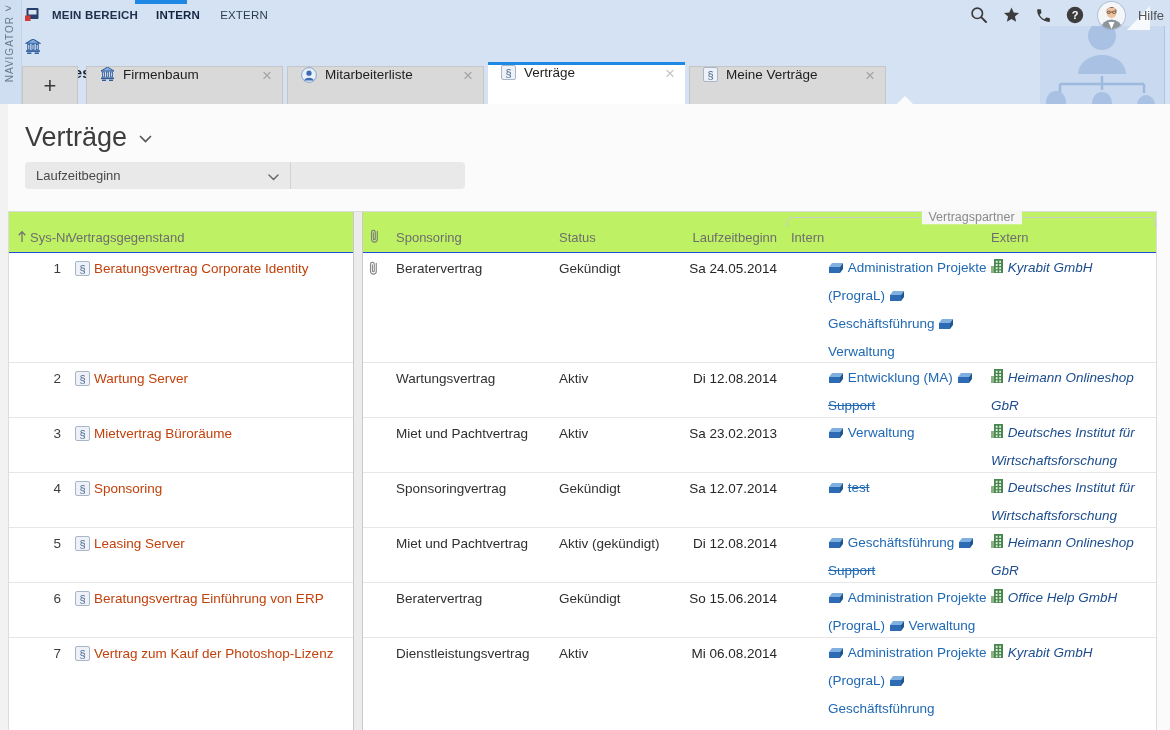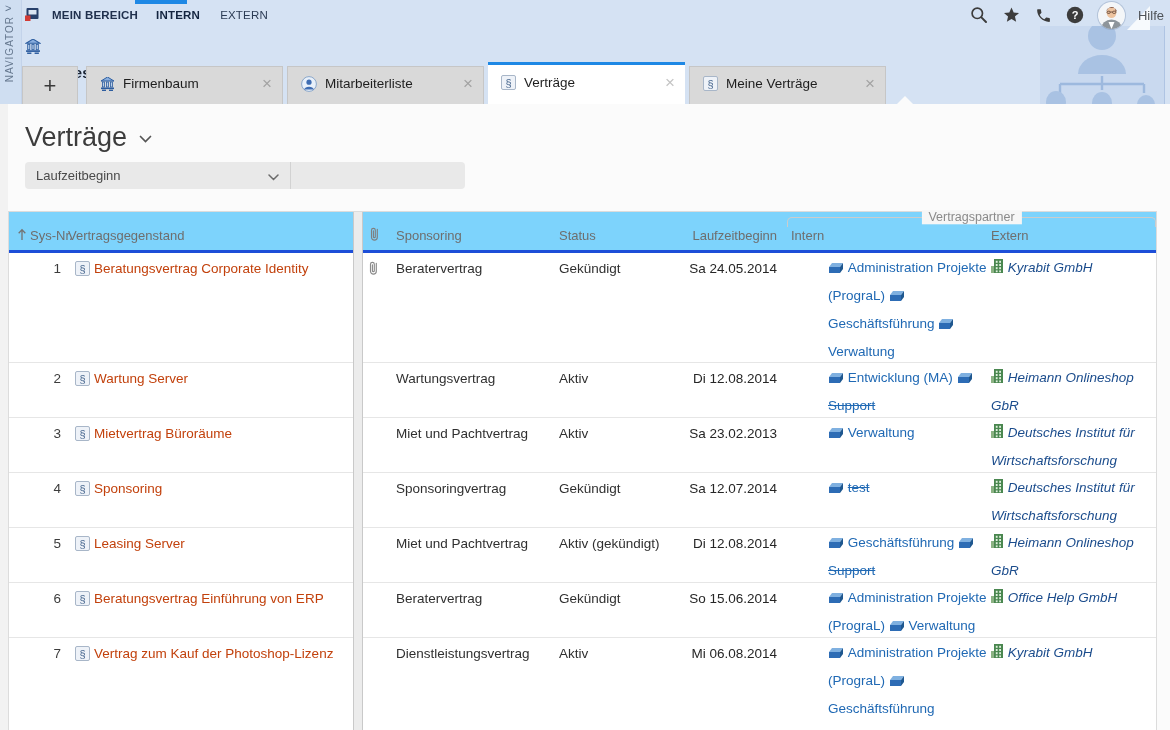--- a/index.html
+++ b/index.html
@@ -29,21 +29,21 @@
 
   
   .watermark{position:absolute;left:1040px;top:26px;width:124px;height:78px;background:#c9d9ef;border-right:1px solid #afc4e3;overflow:hidden;z-index:1;}
   .dogear{position:absolute;left:1127px;top:6px;z-index:2;}
 
   
   .tabstrip{position:absolute;left:22px;top:62px;height:42px;display:flex;align-items:flex-end;z-index:3;}
   .plus-tab{width:56px;height:38px;background:#d9d9d9;border:1px solid #c6c6c6;border-bottom:none;
      display:flex;align-items:center;justify-content:center;font-size:22px;color:#3a3a3a;cursor:pointer;box-sizing:border-box;}
   .tab{width:197px;height:38px;margin-left:4px;background:#d9d9d9;border:1px solid #c6c6c6;border-bottom:none;
-     display:flex;align-items:center;padding:0 8px 4px 13px;box-sizing:border-box;cursor:pointer;margin-top:28px;}
+     display:flex;align-items:flex-start;padding:0 8px 4px 13px;box-sizing:border-box;cursor:pointer;margin-top:28px;}
   .tab.first{margin-left:8px;}
   .tab .ticon{margin-right:8px;display:flex;align-items:center;}
   .tab .tlabel{font-size:13.5px;color:#1e1e1e;white-space:nowrap;overflow:hidden;flex:1;}
   .tab .tclose{font-size:17px;color:#a3a3a3;padding:0 2px;cursor:pointer;line-height:1;}
   .tab.active{background:#ffffff;border:none;border-top:3px solid #1e88e5;height:42px;}
   .tab.active .tclose{color:#c4c4c4;}
   .notch{position:absolute;left:897px;top:96px;width:0;height:0;z-index:4;
      border-left:8px solid transparent;border-right:8px solid transparent;border-bottom:8px solid #fbfbfb;}
 
   .cicn{display:inline-block;width:15px;height:15px;background:#eef2f8;border:1px solid #a8b6c8;border-radius:2px;
@@ -55,21 +55,21 @@
   .page-title{font-size:27px;color:#3c3c3c;}
   .filterbar{position:absolute;left:25px;top:162px;width:440px;height:27px;background:#e9e9e9;border-radius:4px;display:flex;align-items:center;}
   .filtercell{height:100%;display:flex;align-items:center;justify-content:space-between;padding:0 11px;box-sizing:border-box;cursor:pointer;}
   .filtercell .fval{font-size:13px;color:#4a4a4a;}
   .f1{width:266px;border-right:1px solid #d2d2d2;}
   .f2{width:174px;}
 
   
   .table{position:absolute;left:8px;top:211px;width:1149px;height:519px;background:#ffffff;
      border:1px solid #dcdcdc;border-bottom:none;box-sizing:border-box;}
-  .thead{position:absolute;left:0;top:0;width:100%;height:41px;background:#7dd3fc;border-bottom:3px solid #1d4ed8;box-sizing:border-box;}
+  .thead{position:absolute;left:0;top:0;width:100%;height:41px;background:#bef264;border-bottom:1px solid #1d4ed8;box-sizing:border-box;}
   .hlbl{position:absolute;bottom:7px;font-size:13px;color:#6e6e6e;white-space:nowrap;cursor:pointer;}
   .pane-div{position:absolute;left:344px;top:0;width:10px;height:519px;background:#ececec;
      border-left:1px solid #c9c9c9;border-right:1px solid #c9c9c9;box-sizing:border-box;z-index:2;}
   .group{position:absolute;left:778px;top:5px;width:367px;height:9px;border:1px solid #cccccc;border-bottom:none;border-radius:5px 5px 0 0;}
   .group-label{position:absolute;left:50%;top:0;transform:translate(-50%,-55%);background:#f6f6f6;padding:0 7px;
      font-size:12.5px;color:#8a8a8a;white-space:nowrap;}
   .rows{position:absolute;left:0;top:41px;width:100%;}
   .trow{position:relative;border-bottom:1px solid #e6e6e6;box-sizing:border-box;}
   .trow:last-child{border-bottom:none;}
   .cell{position:absolute;font-size:13.5px;color:#303030;}

